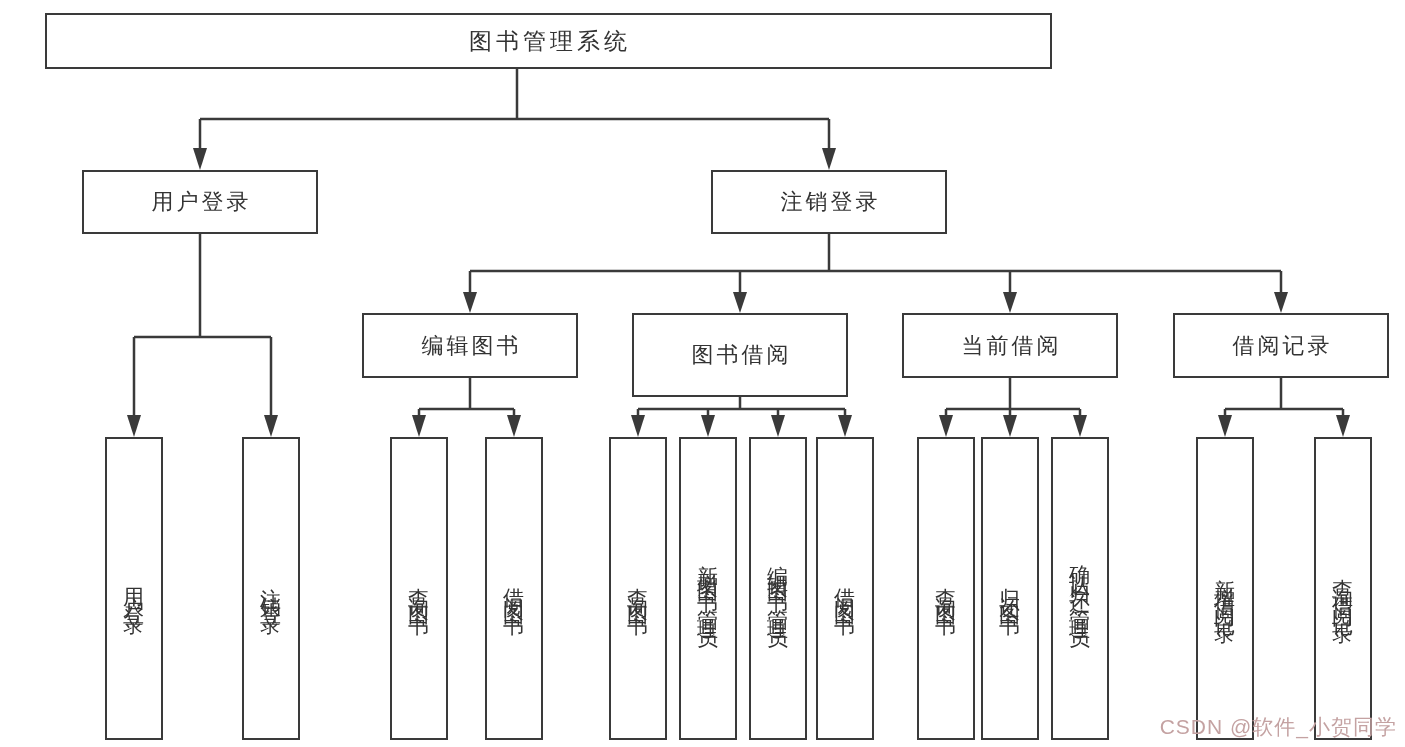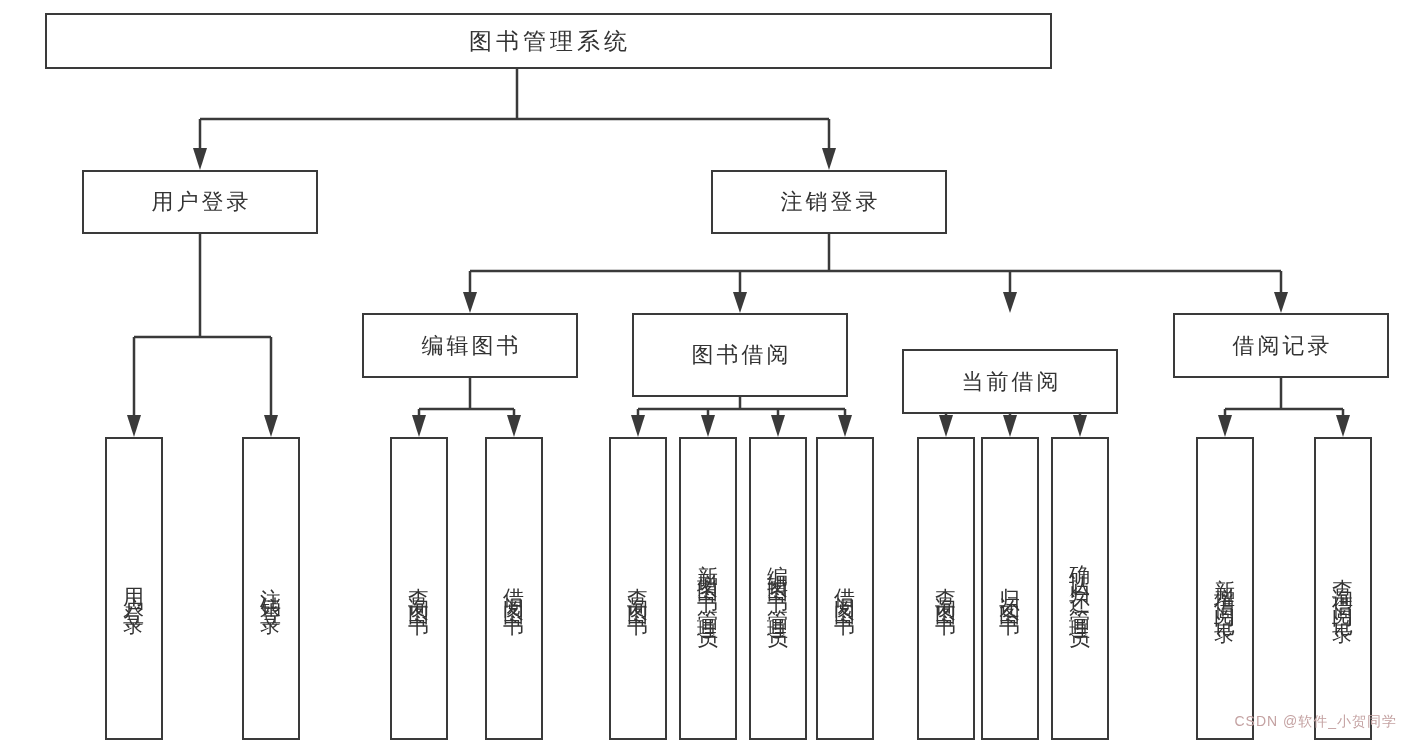--- a/index.html
+++ b/index.html
@@ -33,21 +33,21 @@
     text-orientation:mixed;
     font-size:21px;
     letter-spacing:9px;
     line-height:1;
     text-indent:0;
     white-space:normal;
   }
   .watermark {
     position:absolute;
     right:8px; top:713px;
-    font-size:14px;
+    font-size:21px;
     letter-spacing:1px;
     color:var(--watermark,#c4a2a2);
   }
 </style>
 </head>
 <body>
 
 <div class="canvas">
 
   <svg class="connectors" width="1405" height="747" viewBox="0 0 1405 747">
@@ -86,21 +86,21 @@
     <polygon points="1336,415 1350,415 1343,437"></polygon>
   </svg>
 
   <div class="box root-lv" style="left:13px; top:13px; width:1007px; height:56px;">图书管理系统</div>
 
   <div class="box" style="left:82px; top:170px; width:236px; height:64px;">用户登录</div>
   <div class="box" style="left:711px; top:170px; width:236px; height:64px;">注销登录</div>
 
   <div class="box" style="left:362px; top:313px; width:216px; height:65px;">编辑图书</div>
   <div class="box" style="left:632px; top:313px; width:216px; height:84px;">图书借阅</div>
-  <div class="box" style="left:902px; top:313px; width:216px; height:65px;margin-top:36px;">当前借阅</div>
+  <div class="box" style="left:902px; top:313px; width:216px; height:65px;">当前借阅</div>
   <div class="box" style="left:1173px; top:313px; width:216px; height:65px;">借阅记录</div>
 
   <div class="box v" style="left:105px; top:437px; width:58px; height:303px;">用户登录</div>
   <div class="box v" style="left:242px; top:437px; width:58px; height:303px;">注销登录</div>
 
   <div class="box v" style="left:390px; top:437px; width:58px; height:303px;">查询图书</div>
   <div class="box v" style="left:485px; top:437px; width:58px; height:303px;">借阅图书</div>
 
   <div class="box v" style="left:609px; top:437px; width:58px; height:303px;">查询图书</div>
   <div class="box v" style="left:679px; top:437px; width:58px; height:303px;">新增图书（管理员）</div>

